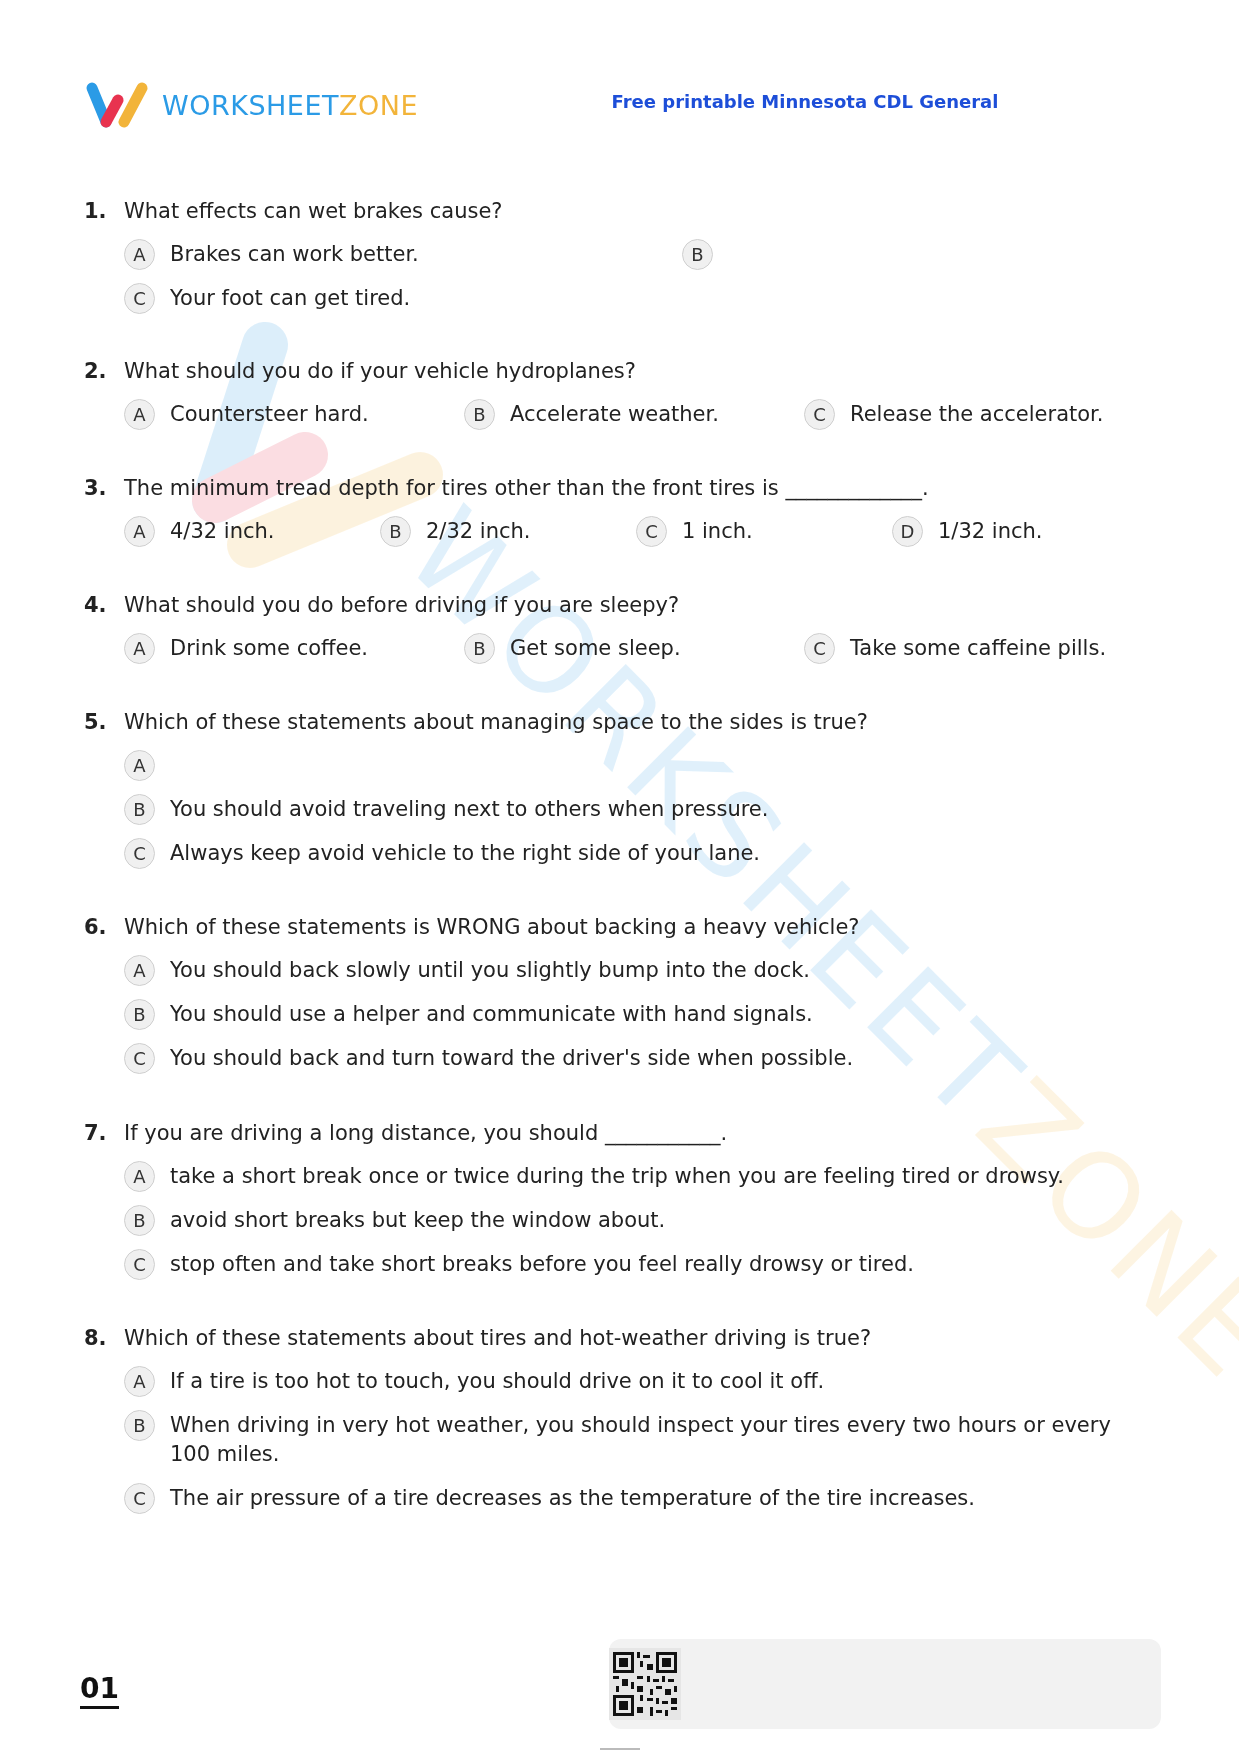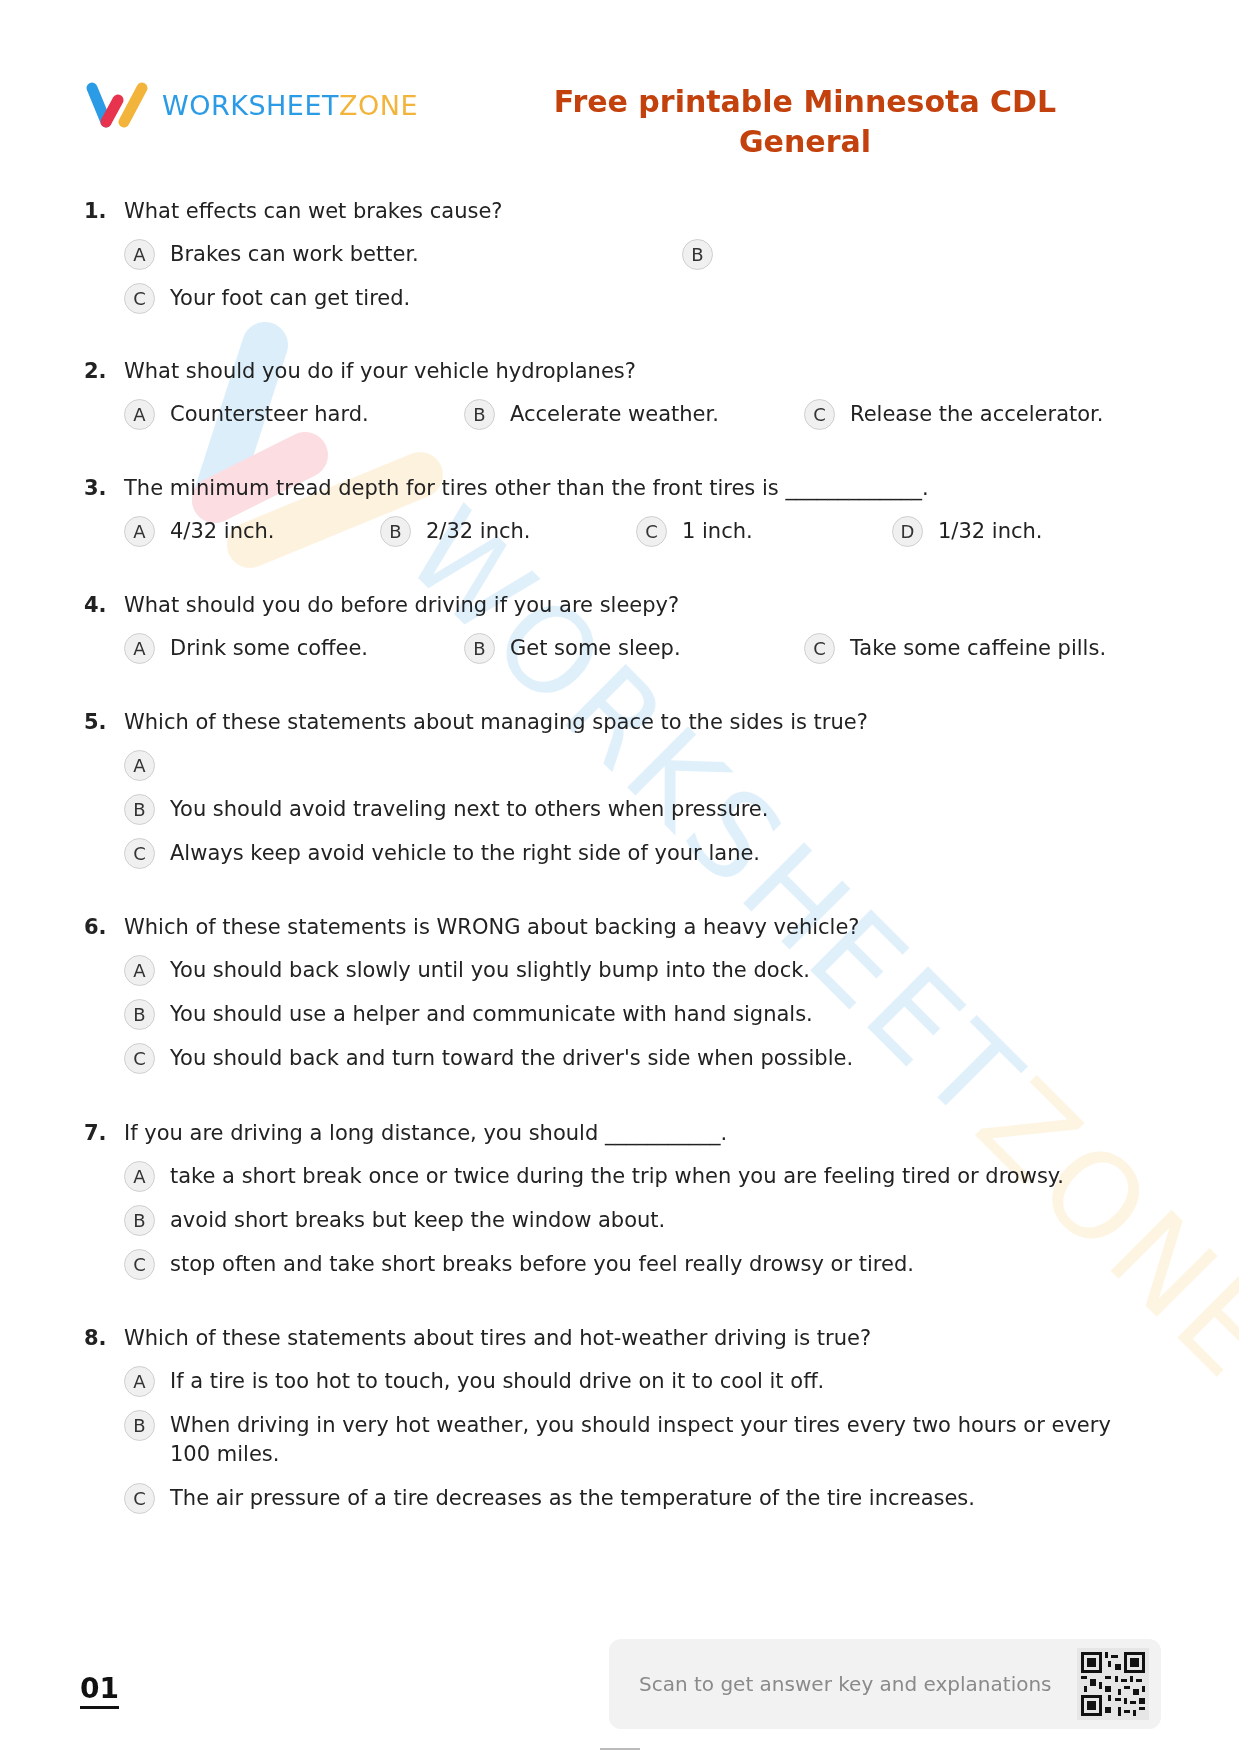--- a/index.html
+++ b/index.html
@@ -7,21 +7,21 @@
     width: 1239px; height: 1754px; background: #ffffff; position: relative; overflow: hidden;
     font-family: "DejaVu Sans", "Liberation Sans", sans-serif; color: #222;
   }
   .logo { position: absolute; left: 84px; top: 80px; display: flex; align-items: center; }
   .logo svg { display: block; }
   .logo-text { margin-left: 12px; font-size: 27px; letter-spacing: 0.5px; font-family: "DejaVu Sans", sans-serif; }
   .logo-text .w { color: #2b9be6; }
   .logo-text .z { color: #f2b43a; }
   .title {
     position: absolute; left: 520px; width: 570px; top: 82px; text-align: center;
-    font-size: 30px; font-weight: bold; line-height: 40px; color: #c2410c;
+    font-size: 18px; font-weight: bold; line-height: 40px; color: #1d4ed8;
   }
   .watermark { position: absolute; left: 0; top: 0; width: 1239px; height: 1754px; pointer-events: none; }
   .questions { position: absolute; left: 84px; top: 196px; width: 1080px; }
   .q { position: absolute; left: 0; width: 1080px; }
   .q-head { display: flex; font-size: 21px; line-height: 30px; color: #222; }
   .q-num { width: 40px; font-weight: bold; }
   .q-text { flex: 1; }
   .opts { position: relative; margin-left: 40px; }
   .opt { display: flex; align-items: flex-start; font-size: 21px; line-height: 29px; color: #222; }
   .badge {
@@ -235,21 +235,20 @@
           <span class="badge">C</span>
           <span>The air pressure of a tire decreases as the temperature of the tire increases.</span>
         </div>
     </div>
   </div>
 </div>
 
 <div class="footer-num">01</div>
 
 <div class="scan-box">
-  <span class="scan-text">Scan to get answer key and explanations</span>
   <div class="qr">
     <svg viewBox="0 0 21 21" width="64" height="64" shape-rendering="crispEdges">
       <rect x="0" y="0" width="7" height="7" fill="#111"></rect>
         <rect x="1" y="1" width="5" height="5" fill="#e6e6e6"></rect>
         <rect x="2" y="2" width="3" height="3" fill="#111"></rect>
       <rect x="14" y="0" width="7" height="7" fill="#111"></rect>
         <rect x="15" y="1" width="5" height="5" fill="#e6e6e6"></rect>
         <rect x="16" y="2" width="3" height="3" fill="#111"></rect>
       <rect x="0" y="14" width="7" height="7" fill="#111"></rect>
         <rect x="1" y="15" width="5" height="5" fill="#e6e6e6"></rect>

